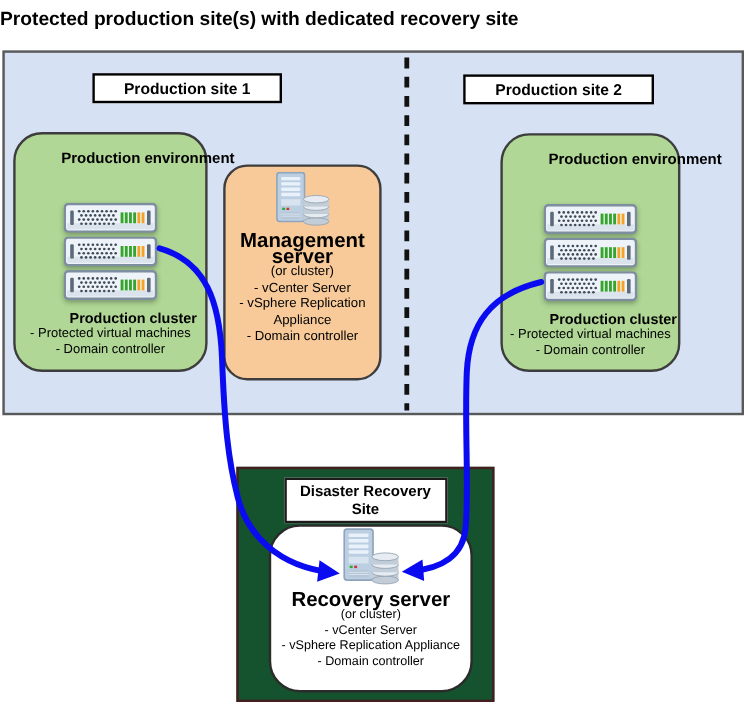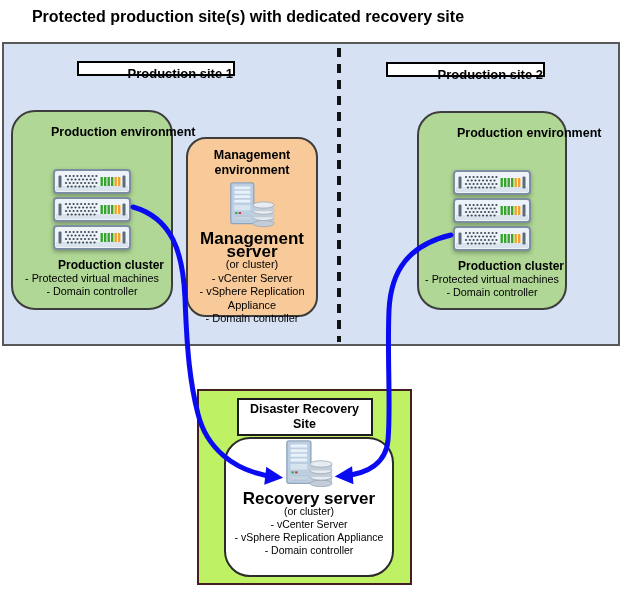--- a/index.html
+++ b/index.html
@@ -1,26 +1,26 @@
 <!DOCTYPE html>
 <html><head>
 <meta charset="utf-8">
 <style>
   html,body{margin:0;padding:0;background:#fff;}
   .canvas{position:relative;width:624px;height:591px;background:#fff;
           font-family:"Liberation Sans",sans-serif;color:#000;overflow:hidden;}
 
-  .page-title{position:absolute;top:8px;left:0;width:496px;text-align:center;
+  .page-title{position:absolute;top:8px;left:0;width:496px;text-align:left;
               font-size:16px;font-weight:bold;margin:0;}
 
   .main-box{position:absolute;left:2px;top:42px;width:618px;height:304px;
             background:#d6e2f4;border:2px solid #595959;box-sizing:border-box;}
 
   .site-label{position:absolute;background:#fff;border:2px solid #000;box-sizing:border-box;
-              height:15px;line-height:21px;text-align:right;font-weight:bold;font-size:13px;}
+              height:25px;line-height:21px;text-align:center;font-weight:bold;font-size:13px;}
   .site-label.s1{left:77px;top:61px;width:158px;}
   .site-label.s2{left:386px;top:62px;width:159px;}
 
   .env{position:absolute;box-sizing:border-box;border:2px solid #3d3d3d;text-align:center;}
   .green{background:#b0d795;border-radius:24px;}
   .env1{left:11px;top:110px;width:162px;height:200px;}
   .env2{left:417px;top:111px;width:150px;height:199px;}
   .orange{background:#f8ca9a;border-radius:20px;left:186px;top:137px;width:132px;height:180px;}
 
   .env-title{font-weight:bold;font-size:12.5px;margin-top:13px;white-space:nowrap;padding-left:38px;}
@@ -31,21 +31,21 @@
 
   .cluster-title{font-weight:bold;font-size:12px;margin-top:8px;margin-left:38px;}
   .cluster-line{font-size:10.8px;line-height:13px;white-space:nowrap;}
 
   .tower-wrap{margin-top:4px;}
   .srv-title{font-weight:bold;font-size:17px;line-height:13px;}
   .srv-line{font-size:11px;line-height:13.5px;white-space:nowrap;}
   .orange .srv-line{white-space:normal;padding:0 6px;}
 
   .dr-box{position:absolute;left:197px;top:389px;width:215px;height:196px;box-sizing:border-box;
-          background:#bef264;border:2px solid #43201f;}
+          background:#14532d;border:2px solid #43201f;}
   .dr-label{position:absolute;left:50%;transform:translateX(-50%);top:7px;width:136px;
             background:#fff;border:2px solid #1c1c1c;box-sizing:border-box;
             font-weight:bold;font-size:12.5px;line-height:15px;text-align:center;padding:2px 0;}
   .dr-inner{position:absolute;left:25px;top:46px;width:170px;height:140px;box-sizing:border-box;
             background:#fff;border:2px solid #2b2b2b;border-radius:26px;text-align:center;}
   .dr-inner .tower-wrap{margin-top:1px;}
   .dr-inner .srv-line{font-size:10.5px;line-height:13px;}
 
   .overlay{position:absolute;left:0;top:0;width:624px;height:591px;pointer-events:none;z-index:20;}
   .hidden-defs{position:absolute;width:0;height:0;}
@@ -156,21 +156,20 @@
       <svg class="rack" width="78" height="25">
           <use href="#rack-icon"></use>
         </svg>
     </div>
     <div class="cluster-title">Production cluster</div>
     <div class="cluster-line">- Protected virtual machines</div>
     <div class="cluster-line">- Domain controller</div>
   </div>
 
   <div class="env orange">
-    <div class="env-title">Management environment</div>
     <div class="tower-wrap">
       <svg width="50" height="46" viewBox="0 0 54 52">
           <use href="#tower-icon"></use>
         </svg>
     </div>
     <div class="srv-title">Management server</div>
     <div class="srv-line">(or cluster)</div>
     <div class="srv-line">- vCenter Server</div>
     <div class="srv-line">- vSphere Replication Appliance</div>
     <div class="srv-line">- Domain controller</div>

